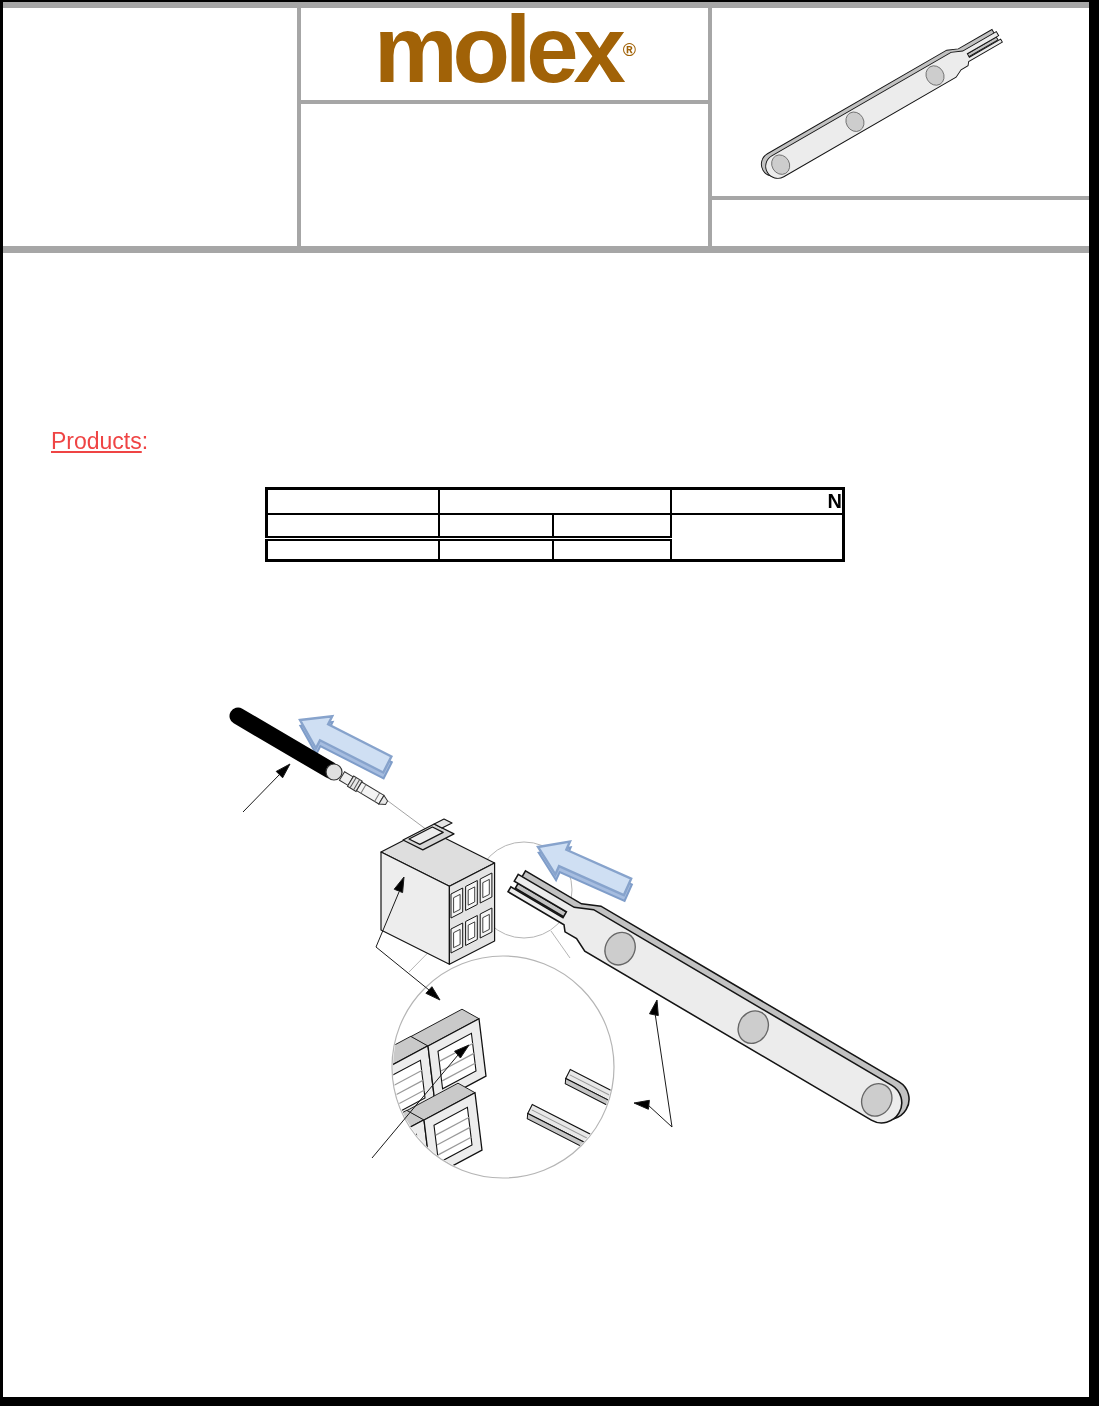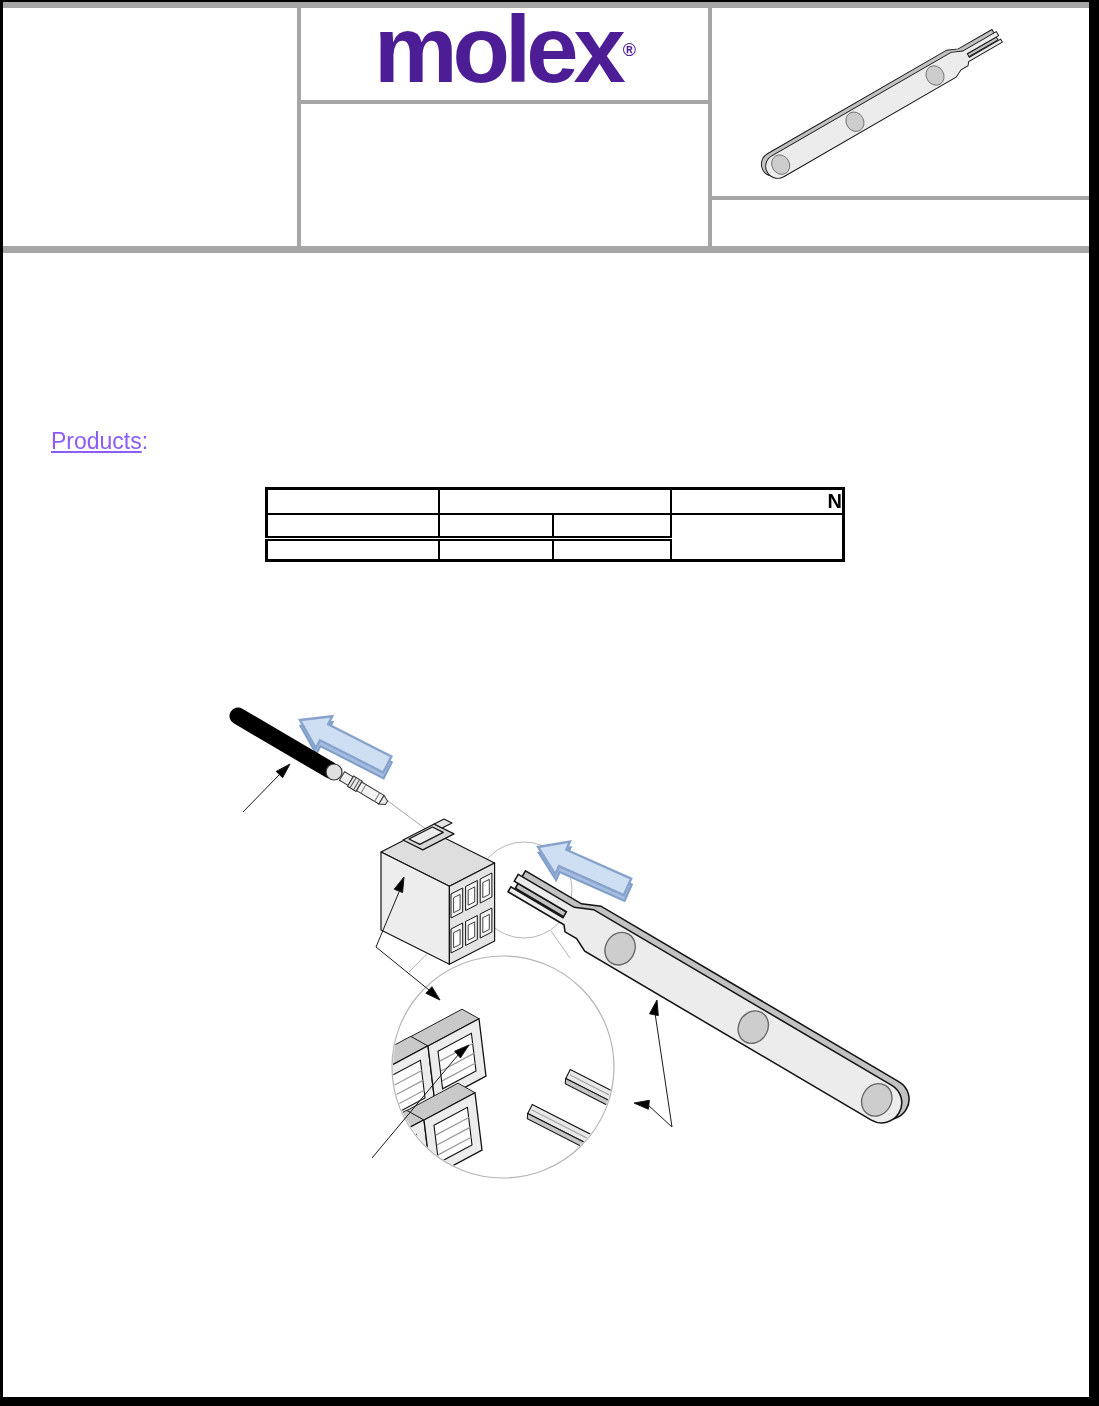--- a/index.html
+++ b/index.html
@@ -15,25 +15,25 @@
   .b-bottom{left:0;top:1397px;width:1099px;height:9px;}
   
   .g-top{left:3px;top:2px;width:1086px;height:6px;}
   .g-hdr-bottom{left:3px;top:246px;width:1086px;height:7px;}
   .g-v1{left:297px;top:8px;width:4px;height:238px;}
   .g-v2{left:708px;top:8px;width:4px;height:238px;}
   .g-logo-bottom{left:301px;top:100px;width:407px;height:4px;}
   .g-tool-bottom{left:712px;top:196px;width:377px;height:4px;}
   
   .logo{left:310px;top:2px;width:390px;height:96px;display:flex;align-items:center;
-        justify-content:center;color:#4c1d95;font-weight:bold;font-size:94px;
+        justify-content:center;color:#a16207;font-weight:bold;font-size:94px;
         letter-spacing:-5px;line-height:1;}
   .logo sup{font-size:18px;letter-spacing:0;margin-left:2px;vertical-align:38px;}
   
-  .products-label{left:51px;top:428px;font-size:23px;color:#8b5cf6;}
+  .products-label{left:51px;top:428px;font-size:23px;color:#ef4444;}
   .products-label .ul{text-decoration:underline;}
   
   table.ptable{position:absolute;left:265px;top:487px;border-collapse:collapse;
         table-layout:fixed;border:3px solid #000;}
   table.ptable td{border:2px solid #000;padding:0;font-size:20px;overflow:hidden;}
   table.ptable td.dbl{border-bottom:5px double #000;}
   td.rev{font-weight:bold;text-align:right;padding-right:26px;vertical-align:middle;}
   .w-a{width:170px;} .w-b{width:112px;} .w-c{width:116px;} .w-d{width:170px;}
   svg{position:absolute;overflow:visible;}
   .hdr-tool-svg{left:712px;top:8px;}

